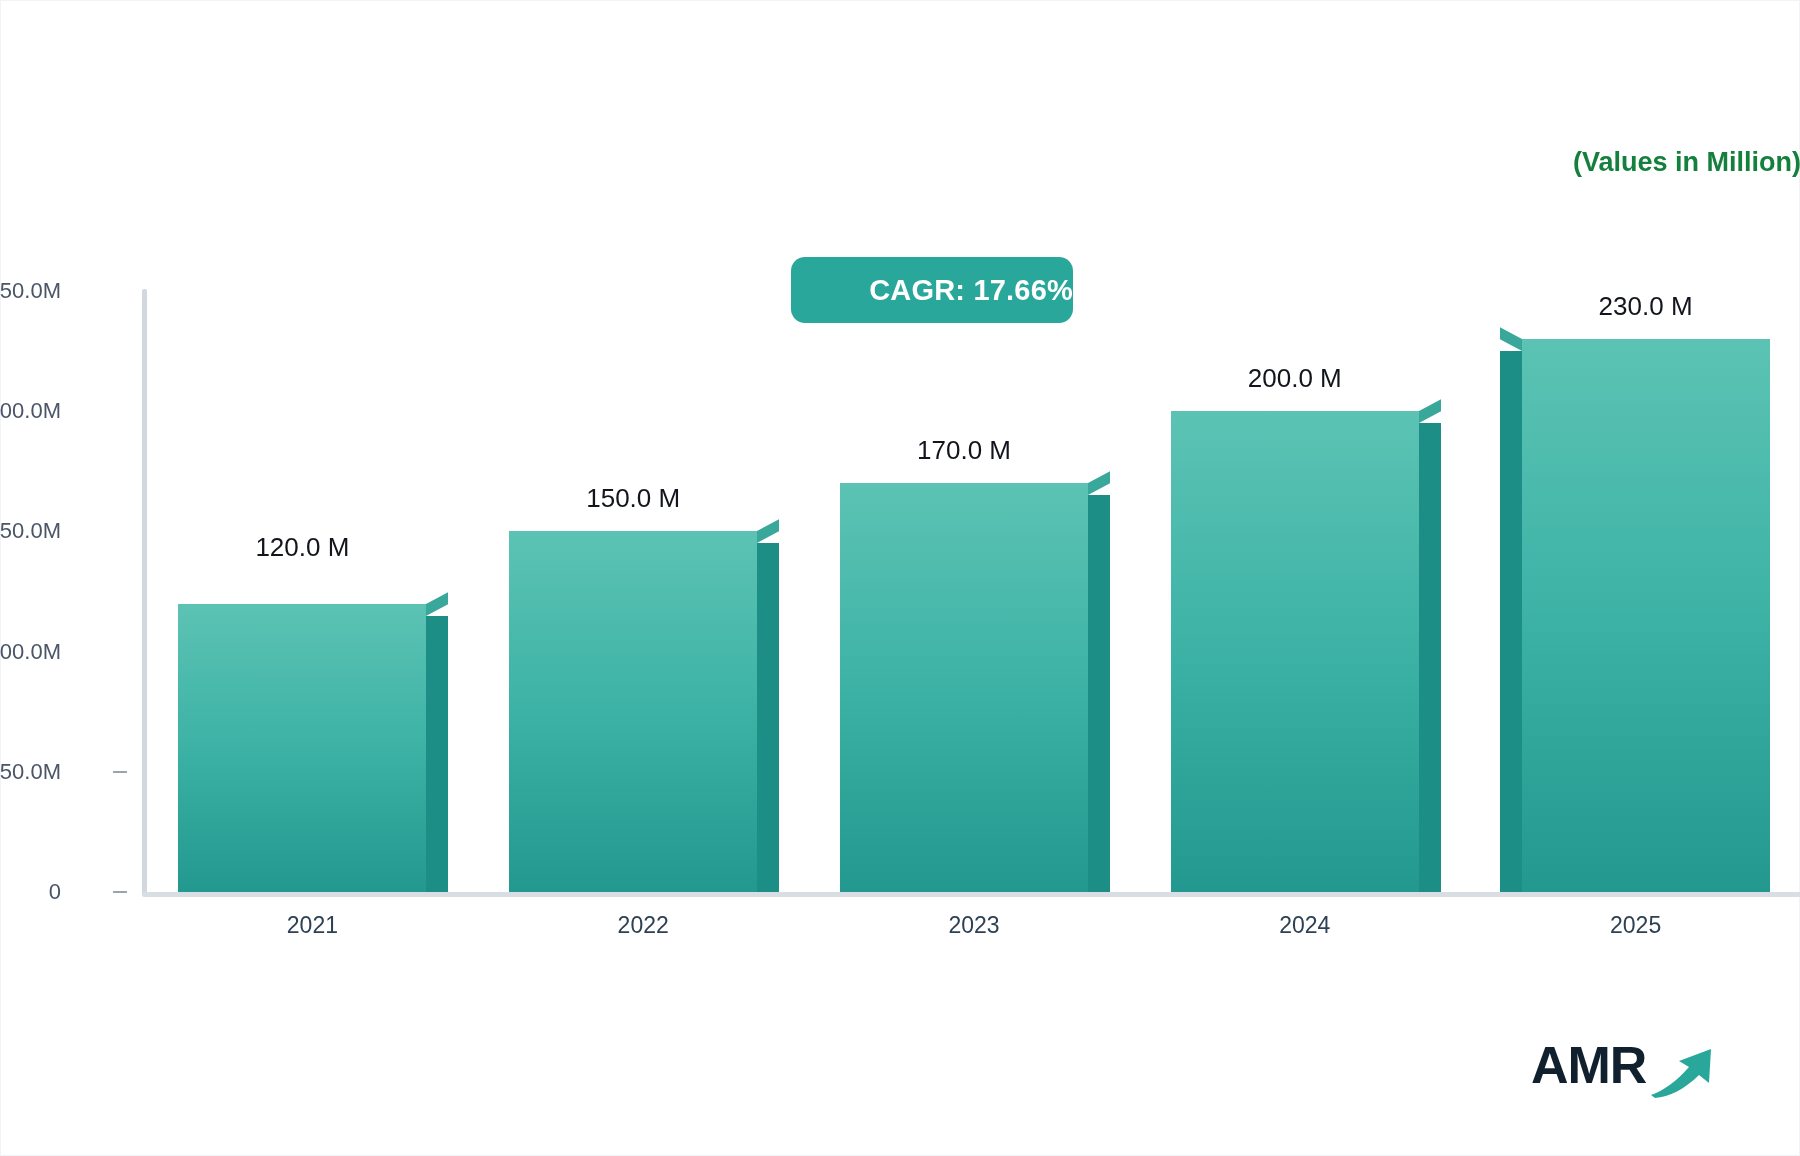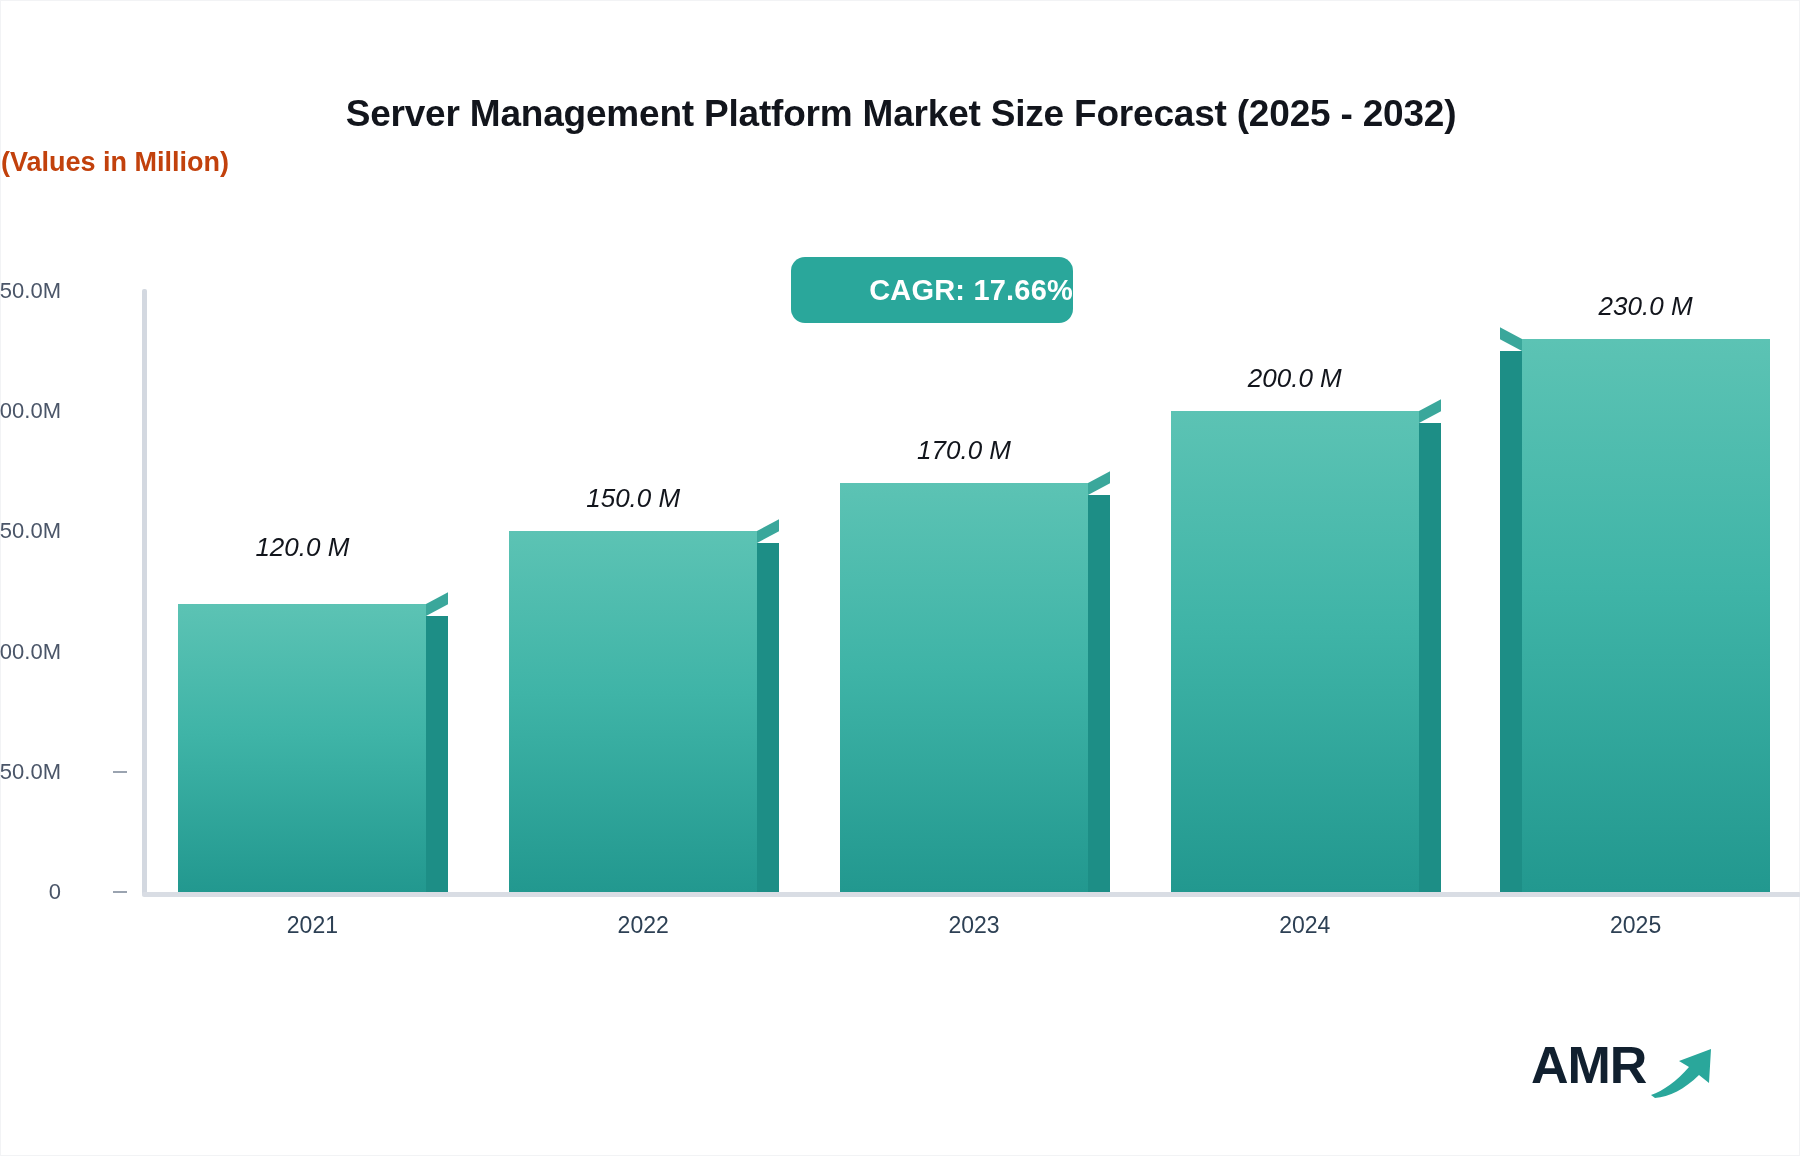--- a/index.html
+++ b/index.html
@@ -32,24 +32,24 @@
     text-align: center;
     font-size: 37px;
     font-weight: bold;
     color: #12151c;
     letter-spacing: -0.2px;
   }
   .chart-subtitle {
     position: absolute;
     left: 0; top: 146px;
     width: 1800px;
-    text-align: left;
+    text-align: right;
     font-size: 27px;
     font-weight: bold;
-    color: #c2410c;
+    color: #15803d;
   }
 
   
   .cagr-badge {
     position: absolute;
     left: 790px;
     top: 256px;
     width: 282px;
     height: 66px;
     background: #2aa79b;
@@ -155,21 +155,20 @@
     transform: skewY(28deg);
     transform-origin: right bottom;
   }
   .bar-value {
     position: absolute;
     left: 50%;
     transform: translateX(-50%);
     font-size: 26px;
     color: #12151c;
     white-space: nowrap;
-    font-style: italic;
   }
 
   
   .logo {
     position: absolute;
     left: 1530px;
     top: 1032px;
     width: 180px;
     height: 70px;
   }
@@ -189,21 +188,20 @@
     top: 8px;
     width: 74px;
     height: 58px;
   }
 </style>
 </head>
 <body>
 
 <div class="page">
 
-  <div class="chart-title">Server Management Platform Market Size Forecast (2025 - 2032)</div>
 
   <div class="chart-subtitle">(Values in Million)</div>
 
   <div class="cagr-badge">
     <span>CAGR: 17.66%</span>
   </div>
 
   <div class="plot">
     <div class="y-axis-line"></div>
     <div class="x-axis-line"></div>

